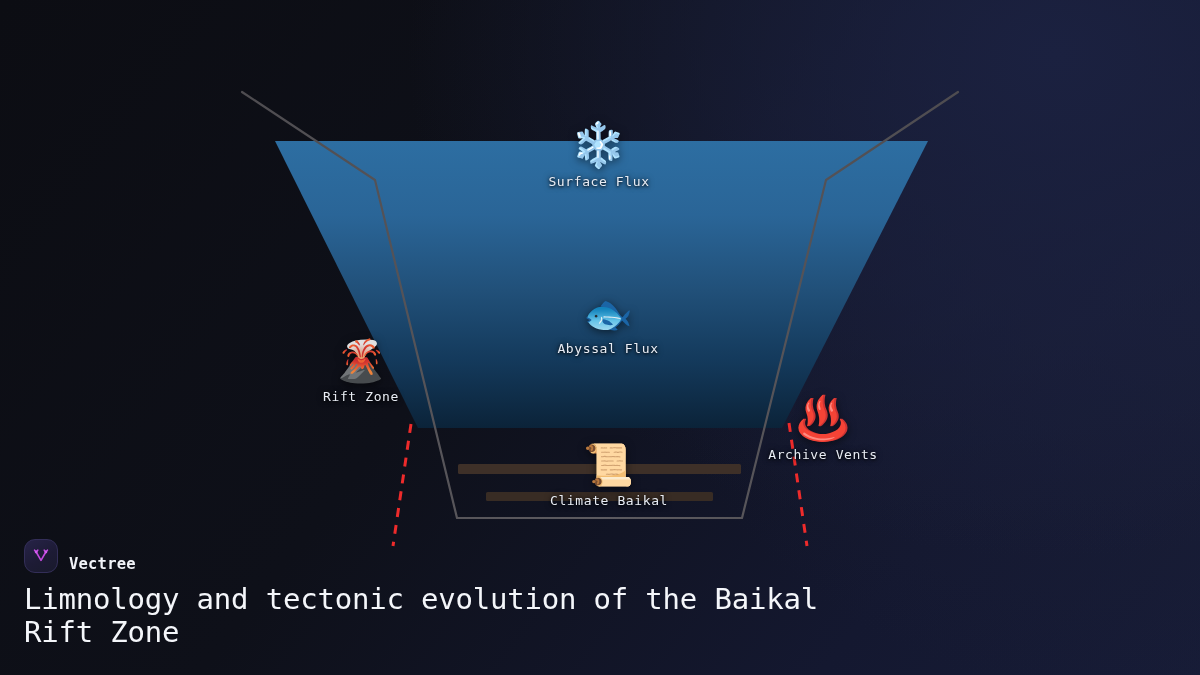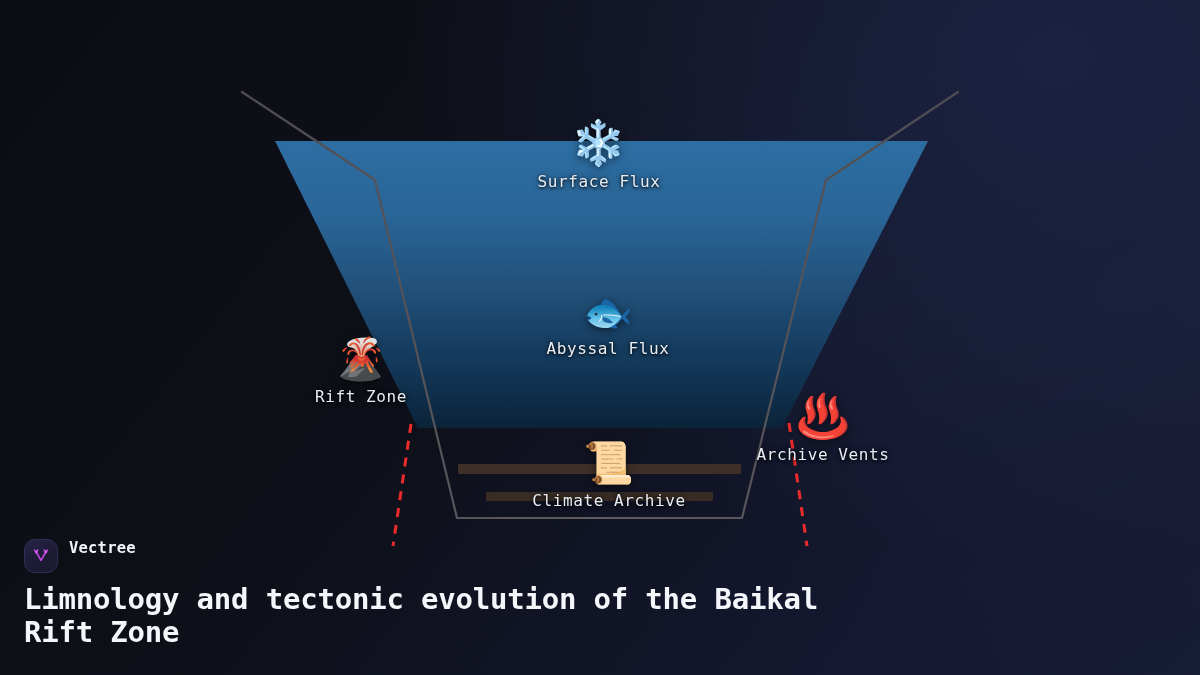--- a/index.html
+++ b/index.html
@@ -50,21 +50,21 @@
   }
   .node .glyph {
     font-family: "DejaVu Sans", "Liberation Sans", sans-serif;
     line-height: 1;
     display: block;
     filter: drop-shadow(0 2px 4px rgba(0,0,0,0.55));
   }
   .node .label {
     margin-top: 7px;
     font-family: "DejaVu Sans Mono", "Liberation Mono", monospace;
-    font-size: 16px;
+    font-size: 13px;
     letter-spacing: 0.6px;
     color: #e9edf5;
     white-space: nowrap;
     text-shadow: 0 1px 3px rgba(0,0,0,0.9), 0 0 6px rgba(0,0,0,0.7);
   }
 
   #node-surface-flux  { left: 599px; top: 156px; }
   #node-surface-flux .glyph { font-size: 44px; }
 
   #node-abyssal-life  { left: 608px; top: 325px; }
@@ -85,21 +85,21 @@
     left: 0; right: 0; bottom: 0;
     height: 140px;
     padding: 0 24px 18px 24px;
   }
 
   #brand {
     position: absolute;
     left: 24px;
     top: 4px;
     display: flex;
-    align-items: flex-start;
+    align-items: flex-end;
     gap: 11px;
   }
   #brand-logo {
     width: 34px;
     height: 34px;
     border-radius: 11px;
     background: linear-gradient(150deg, #272348 0%, #1d1b35 55%, #191a2c 100%);
     border: 1px solid #332e58;
     display: flex;
     align-items: center;
@@ -114,21 +114,21 @@
     letter-spacing: 0.2px;
   }
 
   #headline {
     position: absolute;
     left: 24px;
     top: 48px;
     max-width: 800px;
     font-family: "DejaVu Sans Mono", "Liberation Mono", monospace;
     font-size: 29px;
-    font-weight: bold;
+    font-weight: normal;
     line-height: 1.13;
     color: #f4f6fa;
     letter-spacing: -0.2px;
   }
 
   #site-url {
     position: absolute;
     right: 24px;
     bottom: 30px;
     font-family: "DejaVu Sans Mono", "Liberation Mono", monospace;
@@ -184,21 +184,21 @@
     <span class="label">Rift Zone</span>
   </div>
 
   <div class="node" id="node-thermal-vents">
     <span class="glyph">♨️</span>
     <span class="label">Archive Vents</span>
   </div>
 
   <div class="node" id="node-climate-archive">
     <span class="glyph">📜</span>
-    <span class="label">Climate Archive</span>
+    <span class="label">Climate Baikal</span>
   </div>
 
   <div id="footer">
 
     <div id="brand">
       <div id="brand-logo">
         <svg width="20" height="20" viewBox="0 0 24 24" aria-hidden="true">
           <g stroke="#c44ae0" stroke-width="1.9" fill="none" stroke-linecap="round" stroke-linejoin="round">
             <path d="M6.2 7.2 L12 17.2 L17.8 7.2"></path>
             <path d="M6.2 7.2 L4.3 5.0"></path>

